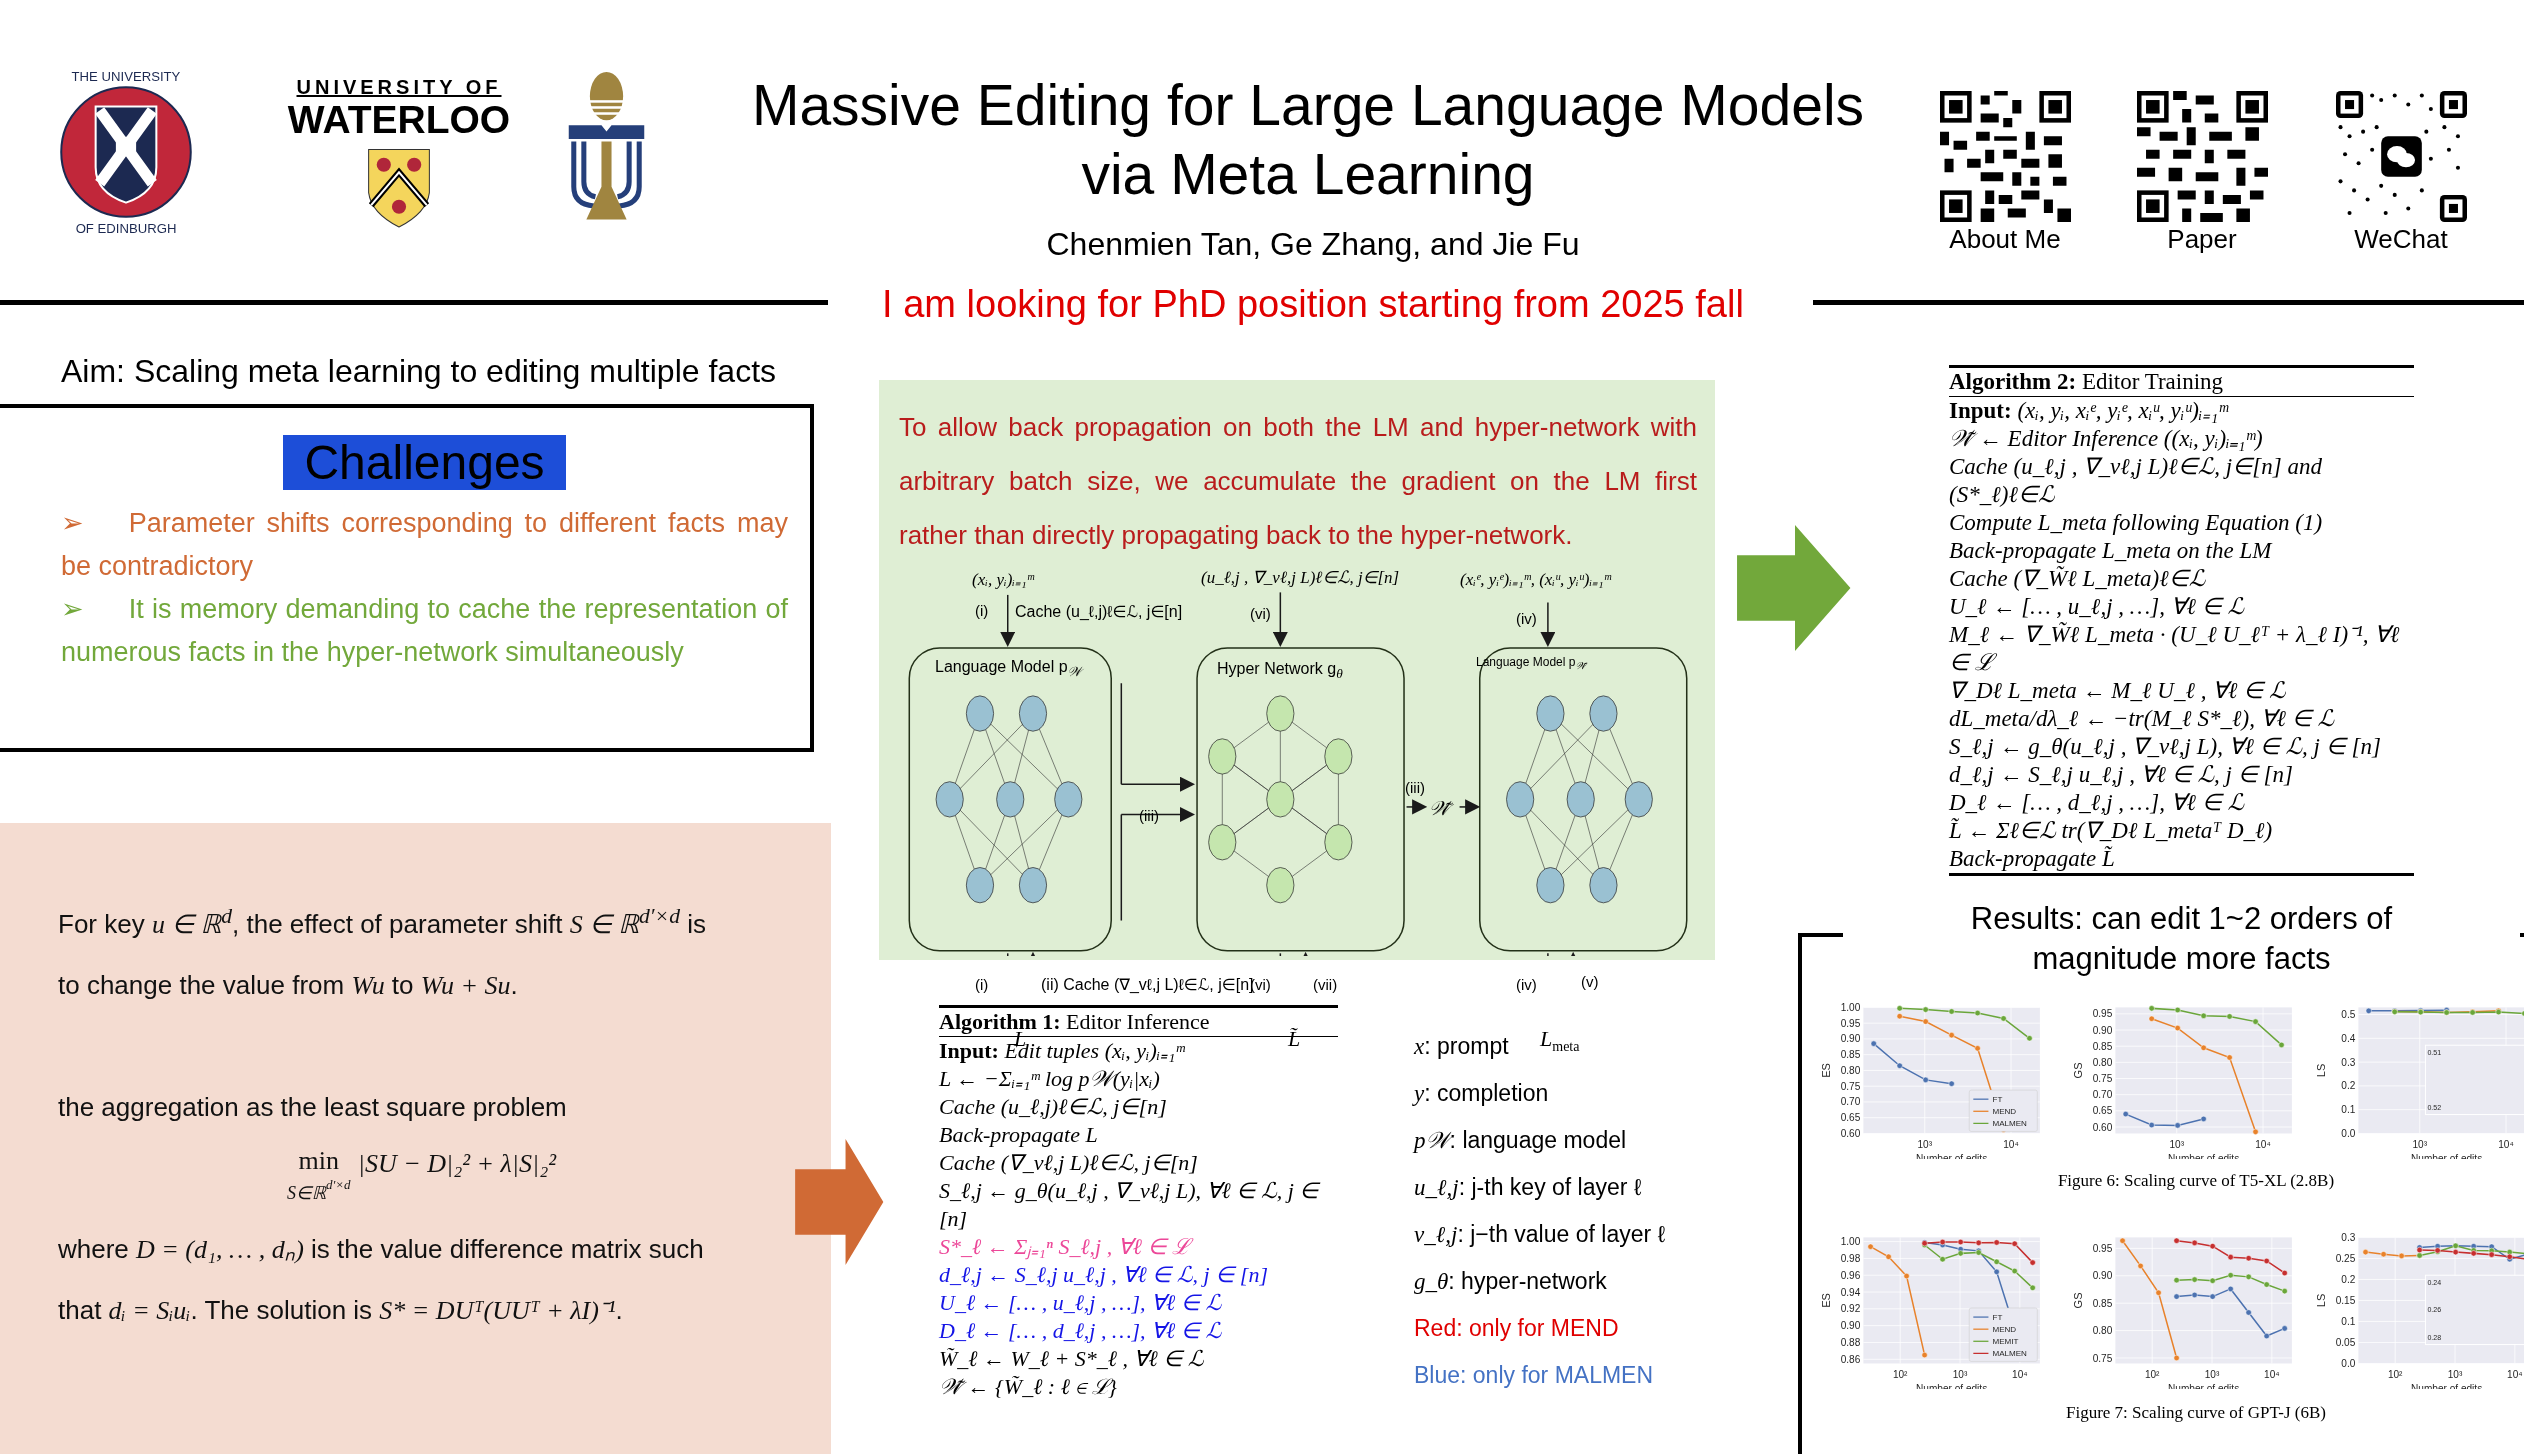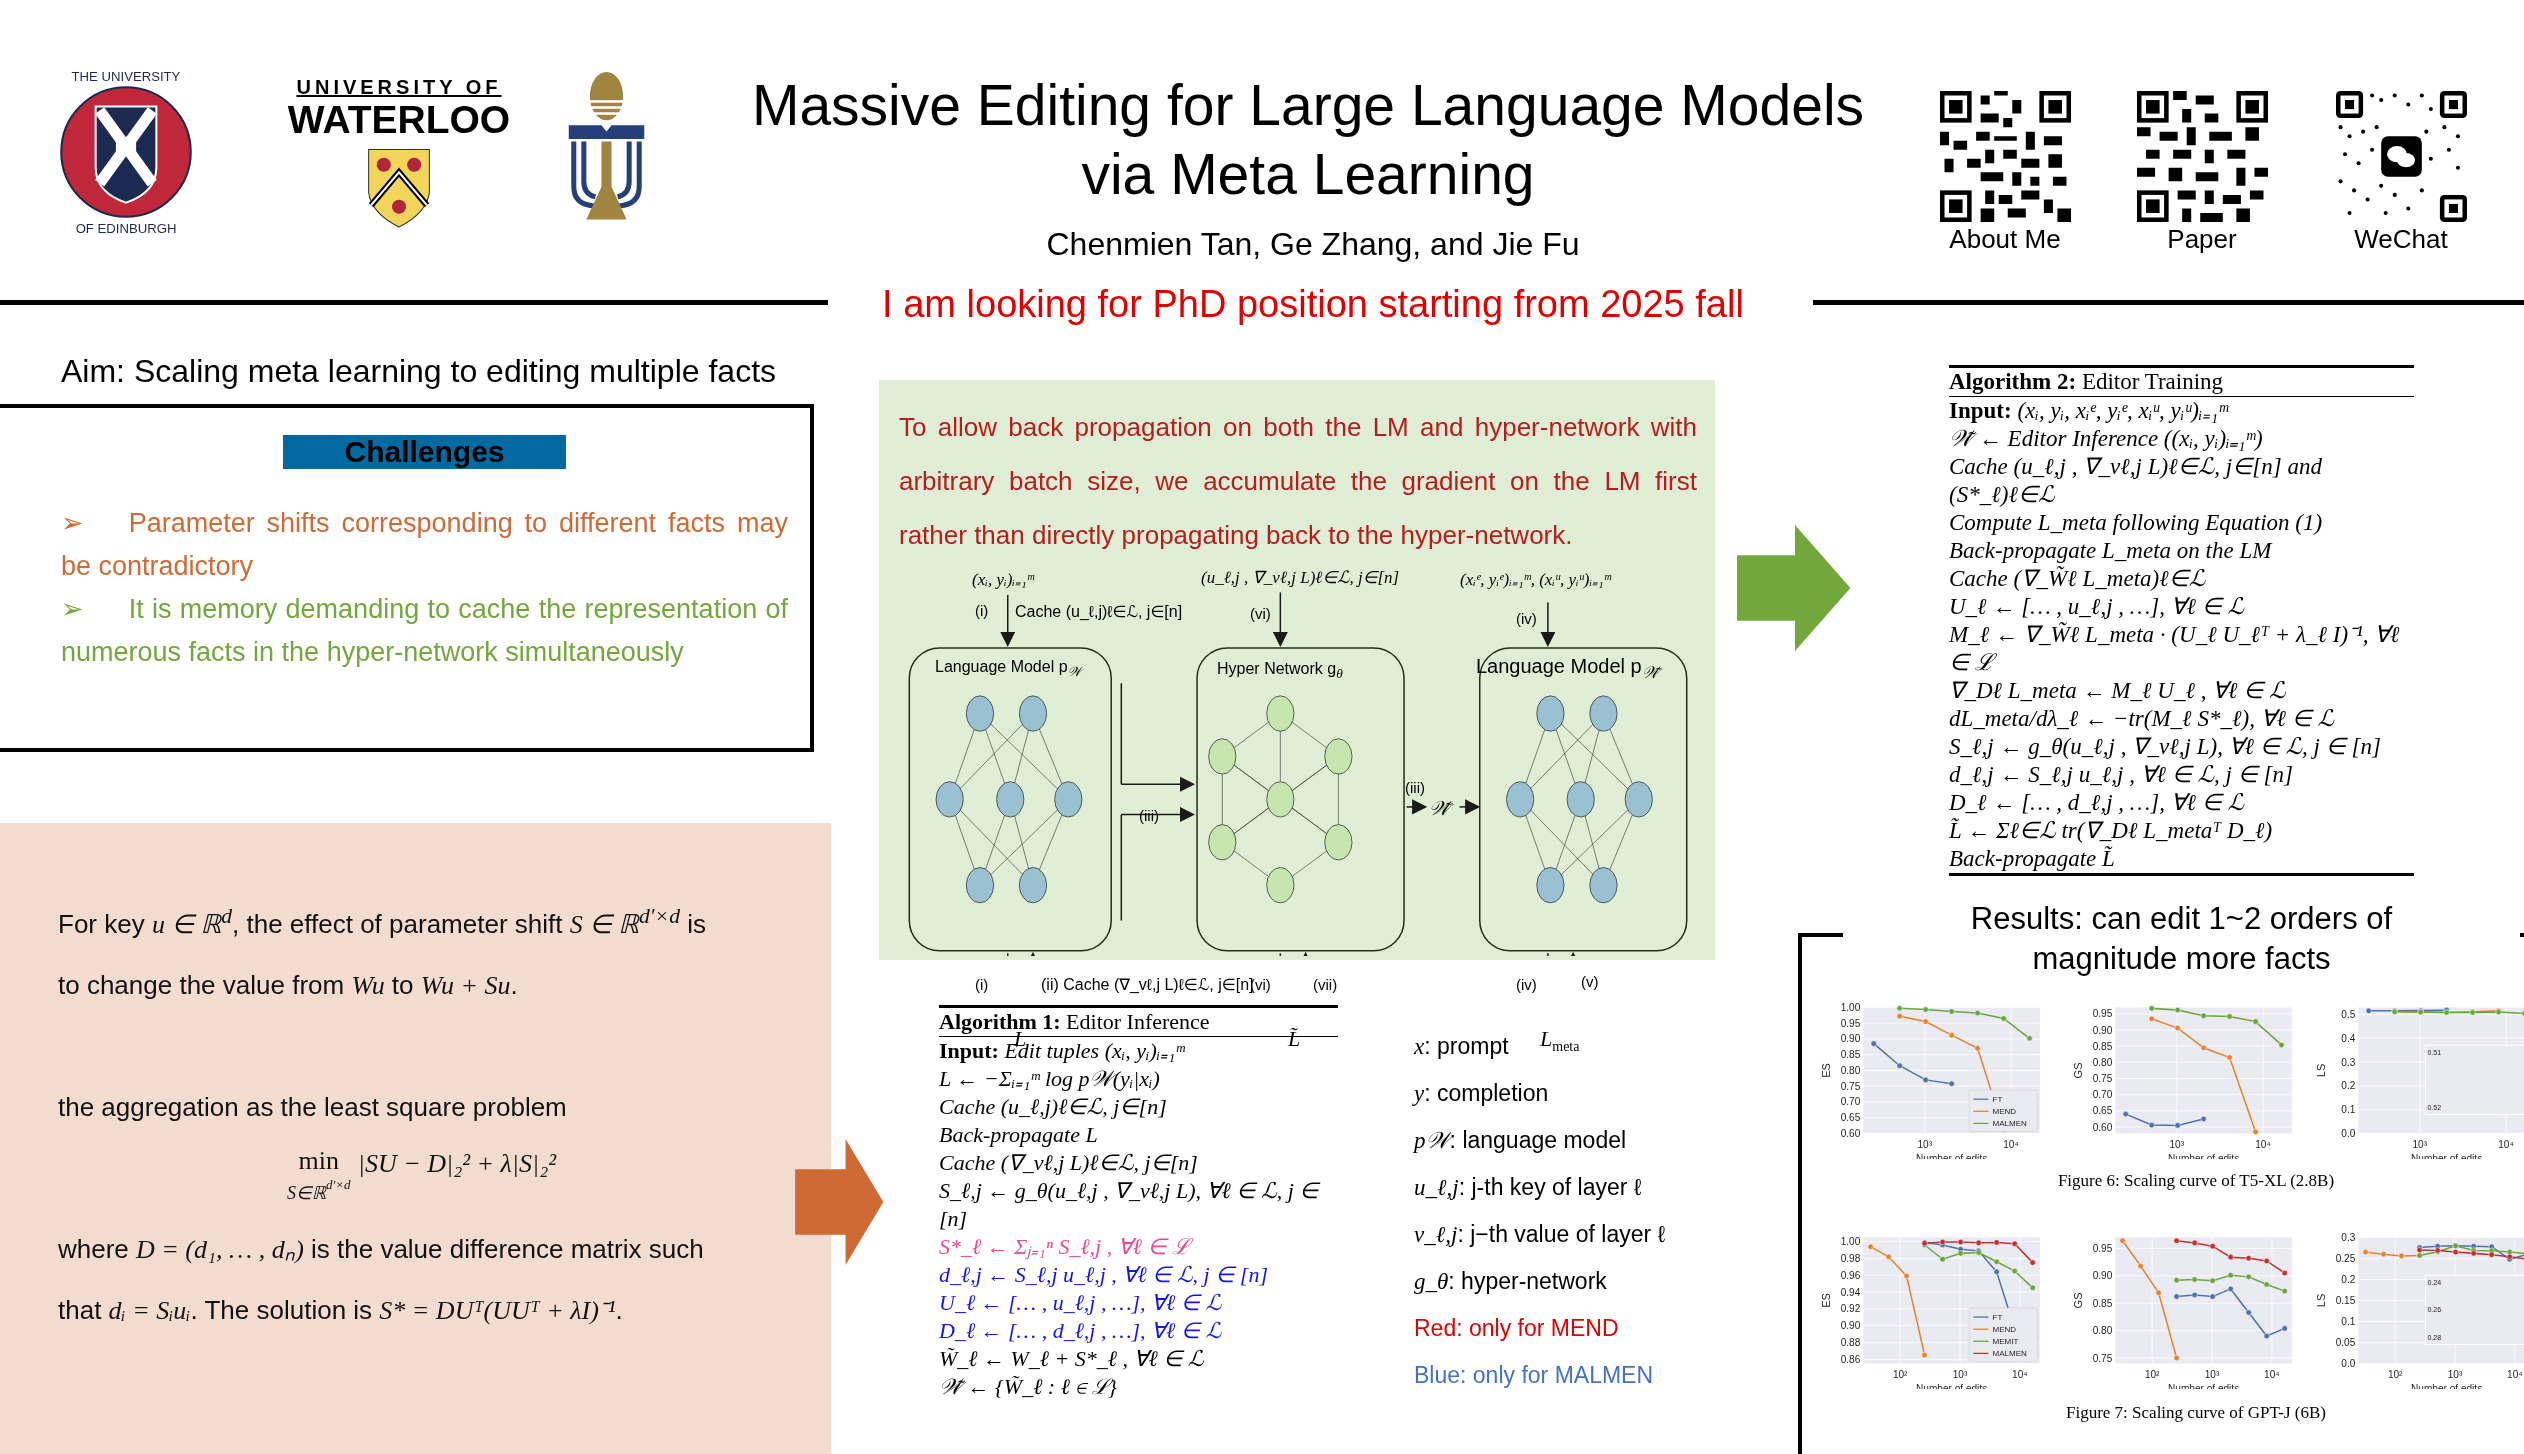--- a/index.html
+++ b/index.html
@@ -14,21 +14,21 @@
   .authors { left: 909px; top: 226px; width: 808px; text-align: center; font-size: 32px; }
   .phd { left: 828px; top: 283px; width: 970px; text-align: center; font-size: 38px; color: #e00000; }
   .hrule { height: 5px; background: #000; }
 
   .qr { width: 131px; height: 131px; background: #fff; }
   .qr-label { font-size: 26px; text-align: center; width: 182px; }
 
   
   .aim { left: 61px; top: 353px; font-size: 32px; }
   .chal-box { left: 0; top: 404px; width: 814px; height: 348px; border: 4px solid #000; border-left: none; box-sizing: border-box; }
-  .chal-title { left: 283px; top: 435px; width: 283px; text-align: center; font-size: 30px; background: #0369a1; font-weight: bold; }
+  .chal-title { left: 283px; top: 435px; width: 283px; text-align: center; font-size: 48px; background: #1d4ed8; }
   .chal-item { left: 61px; width: 727px; font-size: 27px; line-height: 43px; text-align: justify; }
   .orange { color: #d06a35; }
   .green { color: #72a83b; }
 
   
   .pink { left: 0; top: 823px; width: 831px; height: 631px; background: #f4dcd1; }
   .pink-text { font-size: 26px; line-height: 61px; color: #111; }
 
   
   .green-box { left: 879px; top: 380px; width: 836px; height: 580px; background: #dfeed4; }
@@ -330,21 +330,21 @@
 
   <div class="abs" style="left:93px;top:187px;font-size:17px;"><span class="math">(xᵢ, yᵢ)ᵢ₌₁ᵐ</span></div>
   <div class="abs" style="left:322px;top:187px;font-size:17px;"><span class="math">(u_ℓ,j , ∇_vℓ,j L)ℓ∈ℒ, j∈[n]</span></div>
   <div class="abs" style="left:581px;top:187px;font-size:17px;"><span class="math">(xᵢᵉ, yᵢᵉ)ᵢ₌₁ᵐ, (xᵢᵘ, yᵢᵘ)ᵢ₌₁ᵐ</span></div>
   <div class="abs" style="left:96px;top:222px;font-size:15px;">(i)</div>
   <div class="abs" style="left:136px;top:222px;font-size:16px;">Cache (u_ℓ,j)ℓ∈ℒ, j∈[n]</div>
   <div class="abs" style="left:371px;top:225px;font-size:15px;">(vi)</div>
   <div class="abs" style="left:637px;top:230px;font-size:15px;">(iv)</div>
   <div class="abs" style="left:56px;top:278px;font-size:16px;"><span>Language Model p</span><sub class="math">𝒲</sub></div>
   <div class="abs" style="left:338px;top:280px;font-size:16px;"><span>Hyper Network g</span><sub class="math">θ</sub></div>
-  <div class="abs" style="left:597px;top:275px;font-size:20px;"><span>Language Model p</span><sub class="math">𝒲̃</sub></div>
+  <div class="abs" style="left:597px;top:275px;font-size:12px;"><span>Language Model p</span><sub class="math">𝒲̃</sub></div>
   <div class="abs" style="left:260px;top:427px;font-size:15px;">(iii)</div>
   <div class="abs" style="left:526px;top:399px;font-size:15px;">(iii)</div>
   <div class="abs math" style="left:550px;top:417px;font-size:20px;">𝒲̃</div>
   <div class="abs" style="left:96px;top:596px;font-size:15px;">(i)</div>
   <div class="abs" style="left:162px;top:595px;font-size:16px;">(ii) Cache (∇_vℓ,j L)ℓ∈ℒ, j∈[n]</div>
   <div class="abs" style="left:371px;top:596px;font-size:15px;">(vi)</div>
   <div class="abs" style="left:434px;top:596px;font-size:15px;">(vii)</div>
   <div class="abs" style="left:637px;top:596px;font-size:15px;">(iv)</div>
   <div class="abs" style="left:702px;top:593px;font-size:15px;">(v)</div>
   <div class="abs math" style="left:135px;top:646px;font-size:22px;">L</div>

